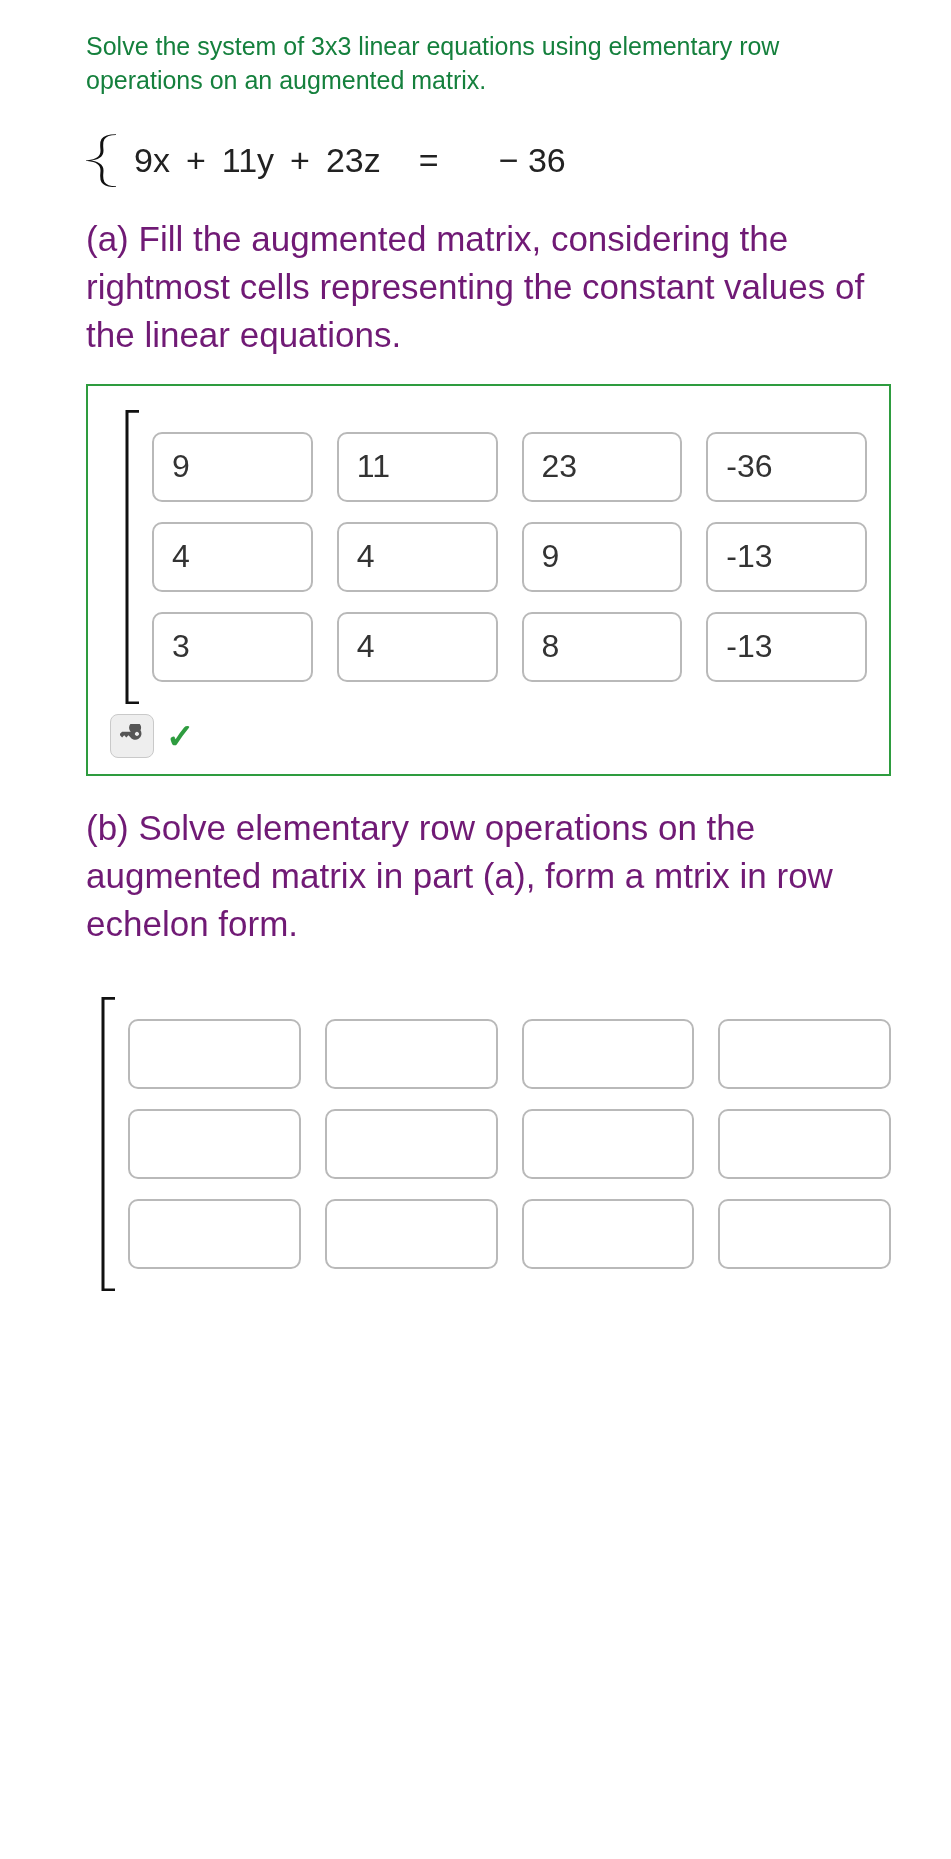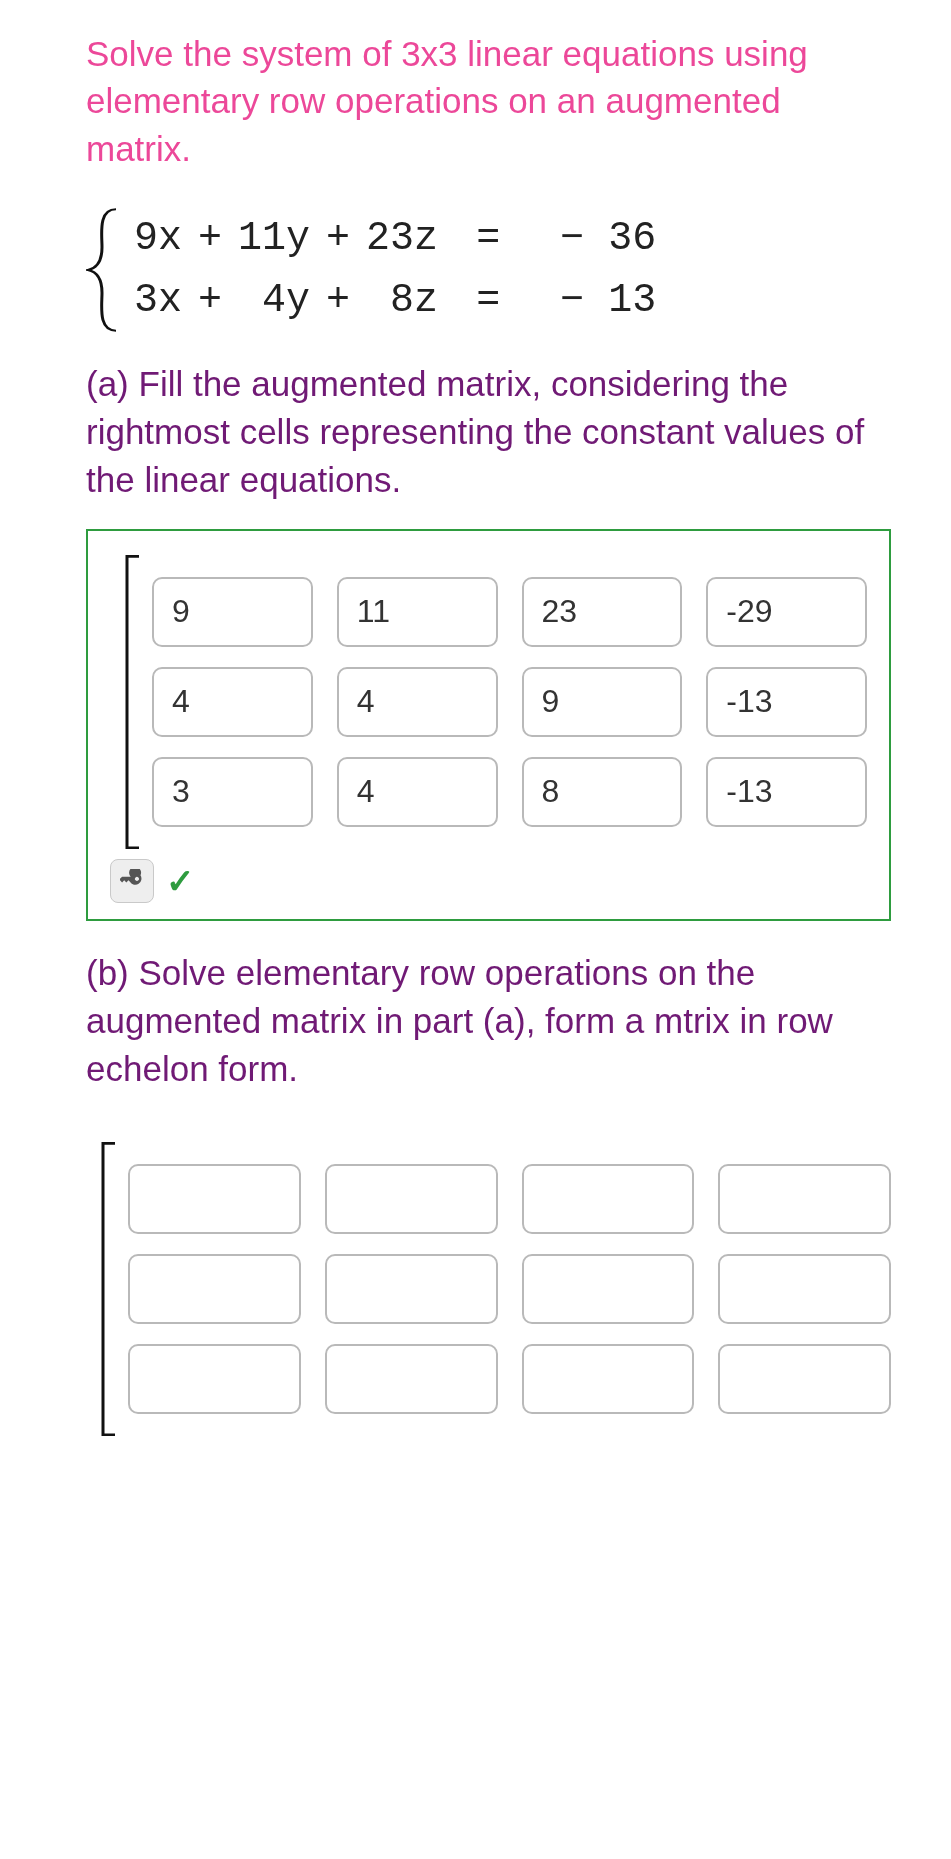--- a/index.html
+++ b/index.html
@@ -6,37 +6,37 @@
   body {
     font-family: -apple-system, BlinkMacSystemFont, "Segoe UI", Arial, sans-serif;
     width: 951px;
     height: 1859px;
     background: #fff;
     color: #222;
     padding: 0;
   }
   .wrap { padding: 30px 60px 0 86px; }
   .intro {
-    font-size: 35px;
+    font-size: 25px;
     line-height: 1.35;
-    color: #ec4899;
+    color: #15803d;
   }
   .system {
     position: relative;
     margin: 36px 0 24px 0;
     padding-left: 40px;
   }
   .brace {
     position: absolute; left: 0; top: 0; bottom: 0; width: 36px;
   }
   .brace svg { width: 100%; height: 100%; }
   .eqtable {
     border-collapse: collapse;
-    font-family: Liberation Mono, monospace;
-    font-size: 40px;
+    font-family: Liberation Sans, sans-serif;
+    font-size: 34px;
     line-height: 1.45;
   }
   .eqtable td { padding: 2px 8px; text-align: center; white-space: nowrap; }
   .eqtable td.num { text-align: right; }
   .eqtable td.rhs { text-align: left; padding-left: 50px; min-width: 120px; }
   .eqtable td.eq { padding-left: 30px; padding-right: 10px; }
 
   .part {
     font-size: 35px;
     line-height: 1.38;
@@ -108,47 +108,38 @@
       <tbody>
           <tr>
         <td class="num"><span>9</span><span class="coeff">x</span></td>
         <td>+</td>
         <td class="num"><span>11</span><span class="coeff">y</span></td>
         <td>+</td>
         <td class="num"><span>23</span><span class="coeff">z</span></td>
         <td class="eq">=</td>
         <td class="rhs">− 36</td>
       </tr>
-      <tr>
-        <td class="num"><span>3</span><span class="coeff">x</span></td>
-        <td>+</td>
-        <td class="num"><span>4</span><span class="coeff">y</span></td>
-        <td>+</td>
-        <td class="num"><span>8</span><span class="coeff">z</span></td>
-        <td class="eq">=</td>
-        <td class="rhs">− 13</td>
-      </tr>
     </tbody>
       </table>
   </div>
 
   <p class="part">(a) Fill the augmented matrix, considering the rightmost cells representing the constant values of the linear equations.</p>
 
   <div class="matrix-card">
     <div class="matrix-area">
       <div class="lbracket">
         <svg viewBox="0 0 16 280" preserveAspectRatio="none">
           <path d="M15,1 L3,1 L3,279 L15,279" fill="none" stroke="#111" stroke-width="3"></path>
         </svg>
       </div>
       <div class="mgrid">
         <div class="cell">9</div>
         <div class="cell">11</div>
         <div class="cell">23</div>
-        <div class="cell">-29</div>
+        <div class="cell">-36</div>
         <div class="cell">4</div>
         <div class="cell">4</div>
         <div class="cell">9</div>
         <div class="cell">-13</div>
         <div class="cell">3</div>
         <div class="cell">4</div>
         <div class="cell">8</div>
         <div class="cell">-13</div>
       </div>
     </div>

